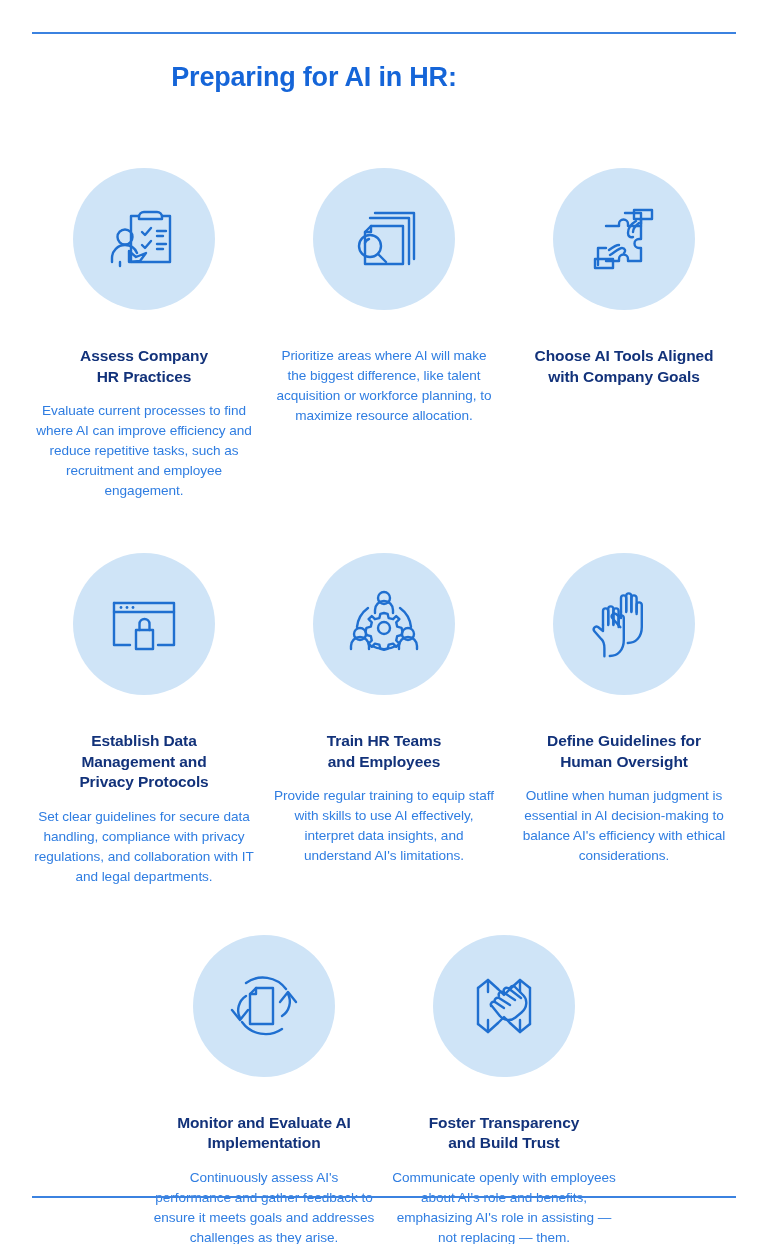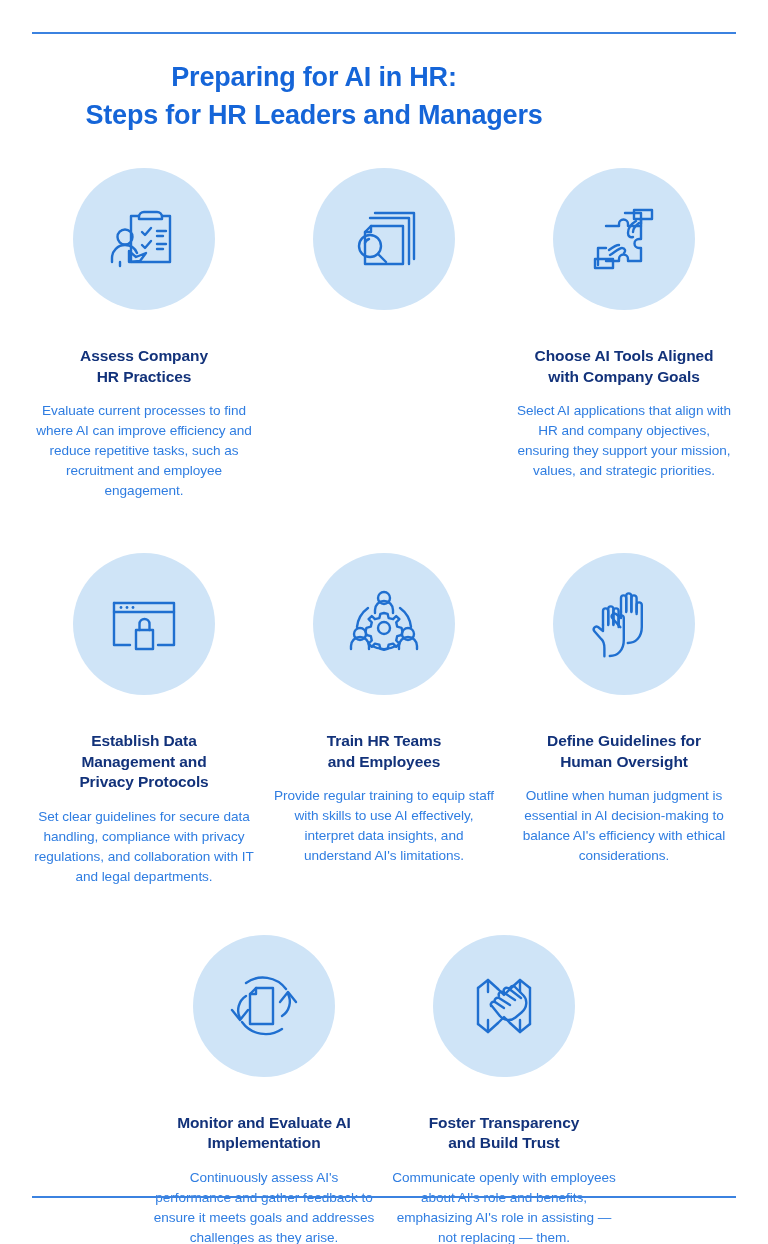--- a/index.html
+++ b/index.html
@@ -92,21 +92,20 @@
 </style>
 </head>
 <body>
 
 <div class="page">
 
   <div class="rule top"></div>
 
   <div class="title">
     <span class="tline">Preparing for AI in HR:</span>
-    <span class="tline">Steps for HR Leaders and Managers</span>
   </div>
 
   <div class="grid">
 
     <div class="row row1">
 
       <div class="card">
         <div class="badge">
           <span>
             <svg width="80" height="80" viewBox="0 0 80 80" fill="none" stroke="#1f6fd0" stroke-width="2.4" stroke-linecap="round" stroke-linejoin="round">
@@ -139,20 +138,21 @@
               <path d="M31 14 H70 V60"></path>
               <path d="M26 19 H65 V65"></path>
               <path d="M27 27 h32 v38 H21 V33 z"></path>
               <path d="M27 27 v6 h-6"></path>
               <circle cx="26" cy="47" r="11"></circle>
               <path d="M34 55 l8 8"></path>
               <path d="M21 44 a6 6 0 0 1 4 -4"></path>
             </svg>
           </span>
         </div>
+        <div class="card-body">Prioritize areas where AI will make the biggest difference, like talent acquisition or workforce planning, to maximize resource allocation.</div>
       </div>
 
       <div class="card">
         <div class="badge">
           <span>
             <svg width="80" height="80" viewBox="0 0 80 80" fill="none" stroke="#1f6fd0" stroke-width="2.4" stroke-linecap="round" stroke-linejoin="round">
               <path d="M22 27 h13 v-2 a4.5 4.5 0 0 1 9 0 v2 h13 v13 h-2 a4.5 4.5 0 0 0 0 9 h2 v13 H44 v-2 a4.5 4.5 0 0 0 -9 0 v2 H22"></path>
               <path d="M57 27 V14 h-16"></path>
               <path d="M50 11 h18 v9 H50 z"></path>
               <path d="M57 20 v5"></path>
@@ -162,21 +162,20 @@
               <path d="M11 60 h18 v9 H11 z"></path>
               <path d="M26 56 c5 -3 9 -7 12 -7 c3 0 4 3 2 5"></path>
               <path d="M25 51 c4 -3 7 -5 10 -5"></path>
             </svg>
           </span>
         </div>
         <div class="card-title">
           <span>Choose AI Tools Aligned</span><br>
           <span>with Company Goals</span>
         </div>
-        <div class="card-body">Select AI applications that align with HR and company objectives, ensuring they support your mission, values, and strategic priorities.</div>
       </div>
 
     </div>
 
     <div class="row row2">
 
       <div class="card">
         <div class="badge">
           <span>
             <svg width="80" height="80" viewBox="0 0 80 80" fill="none" stroke="#1f6fd0" stroke-width="2.4" stroke-linecap="round" stroke-linejoin="round">

